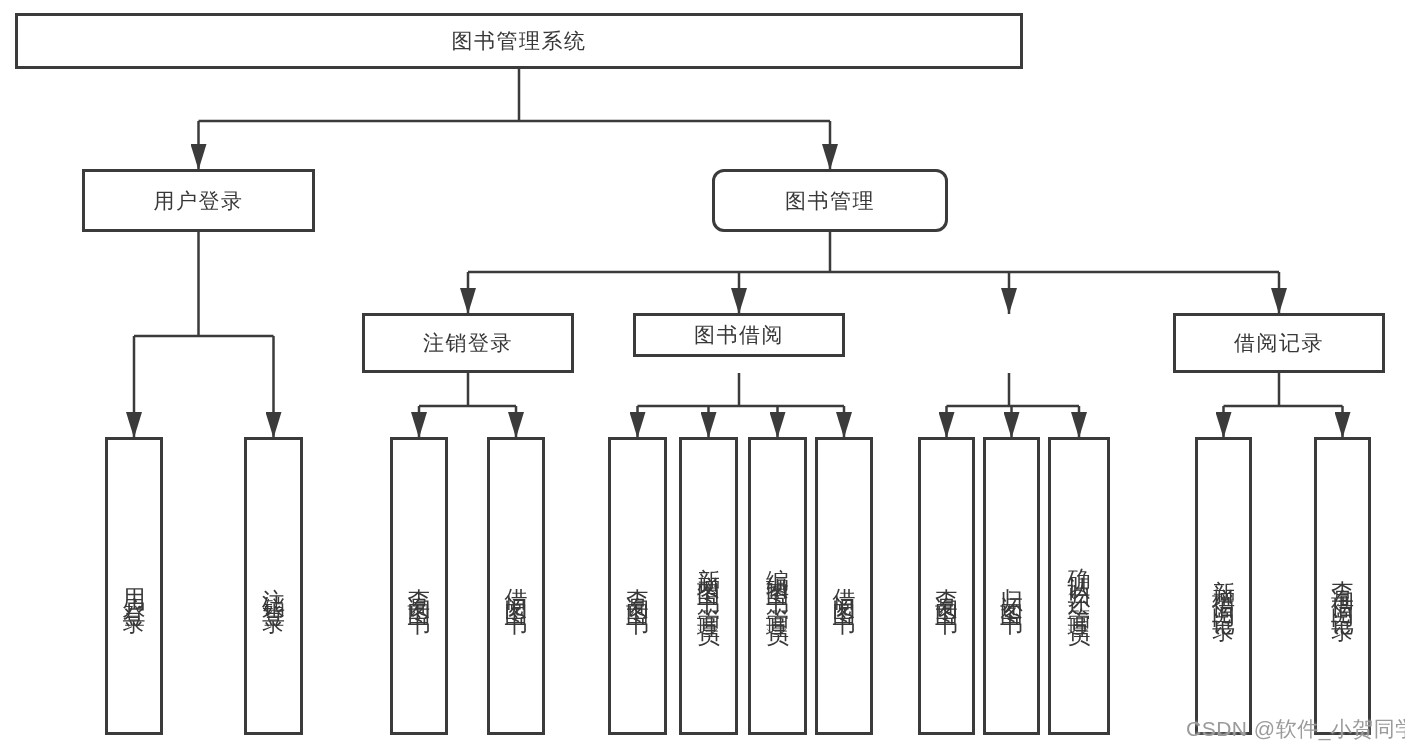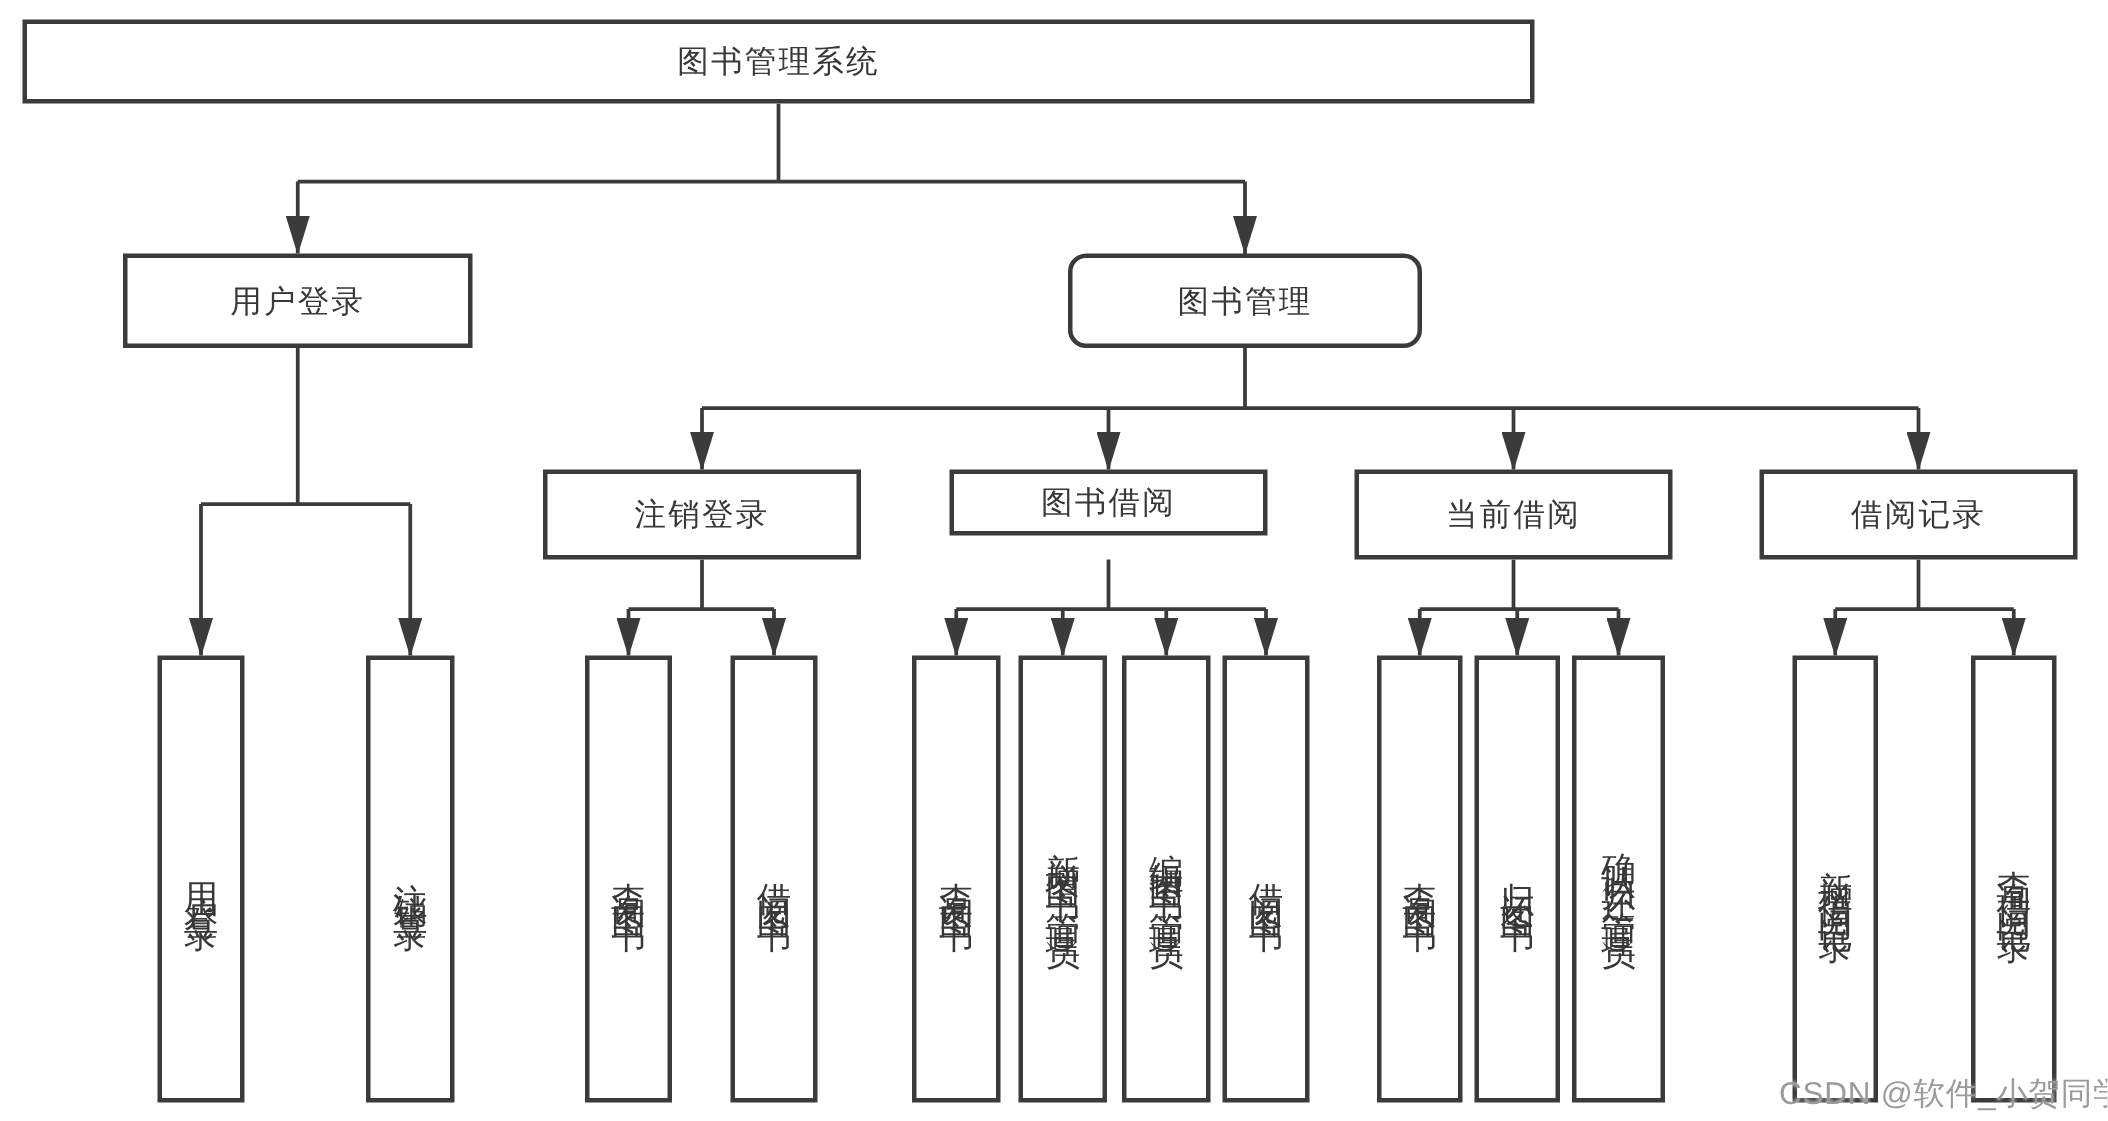--- a/index.html
+++ b/index.html
@@ -92,21 +92,20 @@
     <line x1="1342.5" y1="406" x2="1342.5" y2="438" stroke="#3b3b3b" stroke-width="2.5" marker-end="url(#arrowhead)"></line>
   </svg>
 
   <div class="node h-node" style="left:15px; top:13px; width:1008px; height:56px;">图书管理系统</div>
 
   <div class="node h-node" style="left:82px; top:169px; width:233px; height:63px;">用户登录</div>
   <div class="node h-node" style="left:712px; top:169px; width:236px; height:63px;border-radius:12px;">图书管理</div>
 
   <div class="node h-node" style="left:362px; top:313px; width:212px; height:60px;">注销登录</div>
   <div class="node h-node" style="left:633px; top:313px; width:212px; height:44px;">图书借阅</div>
-  <div class="node h-node" style="left:903px; top:313px; width:212px; height:60px;">当前借阅</div>
   <div class="node h-node" style="left:1173px; top:313px; width:212px; height:60px;">借阅记录</div>
 
   <div class="node leaf" style="left:105px; top:437px; width:58px; height:298px;">用户登录</div>
   <div class="node leaf" style="left:244px; top:437px; width:59px; height:298px;">注销登录</div>
 
   <div class="node leaf" style="left:390px; top:437px; width:58px; height:298px;">查询图书</div>
   <div class="node leaf" style="left:487px; top:437px; width:58px; height:298px;">借阅图书</div>
 
   <div class="node leaf" style="left:608px; top:437px; width:59px; height:298px;">查询图书</div>
   <div class="node leaf" style="left:679px; top:437px; width:59px; height:298px;">新增图书（管理员）</div>

